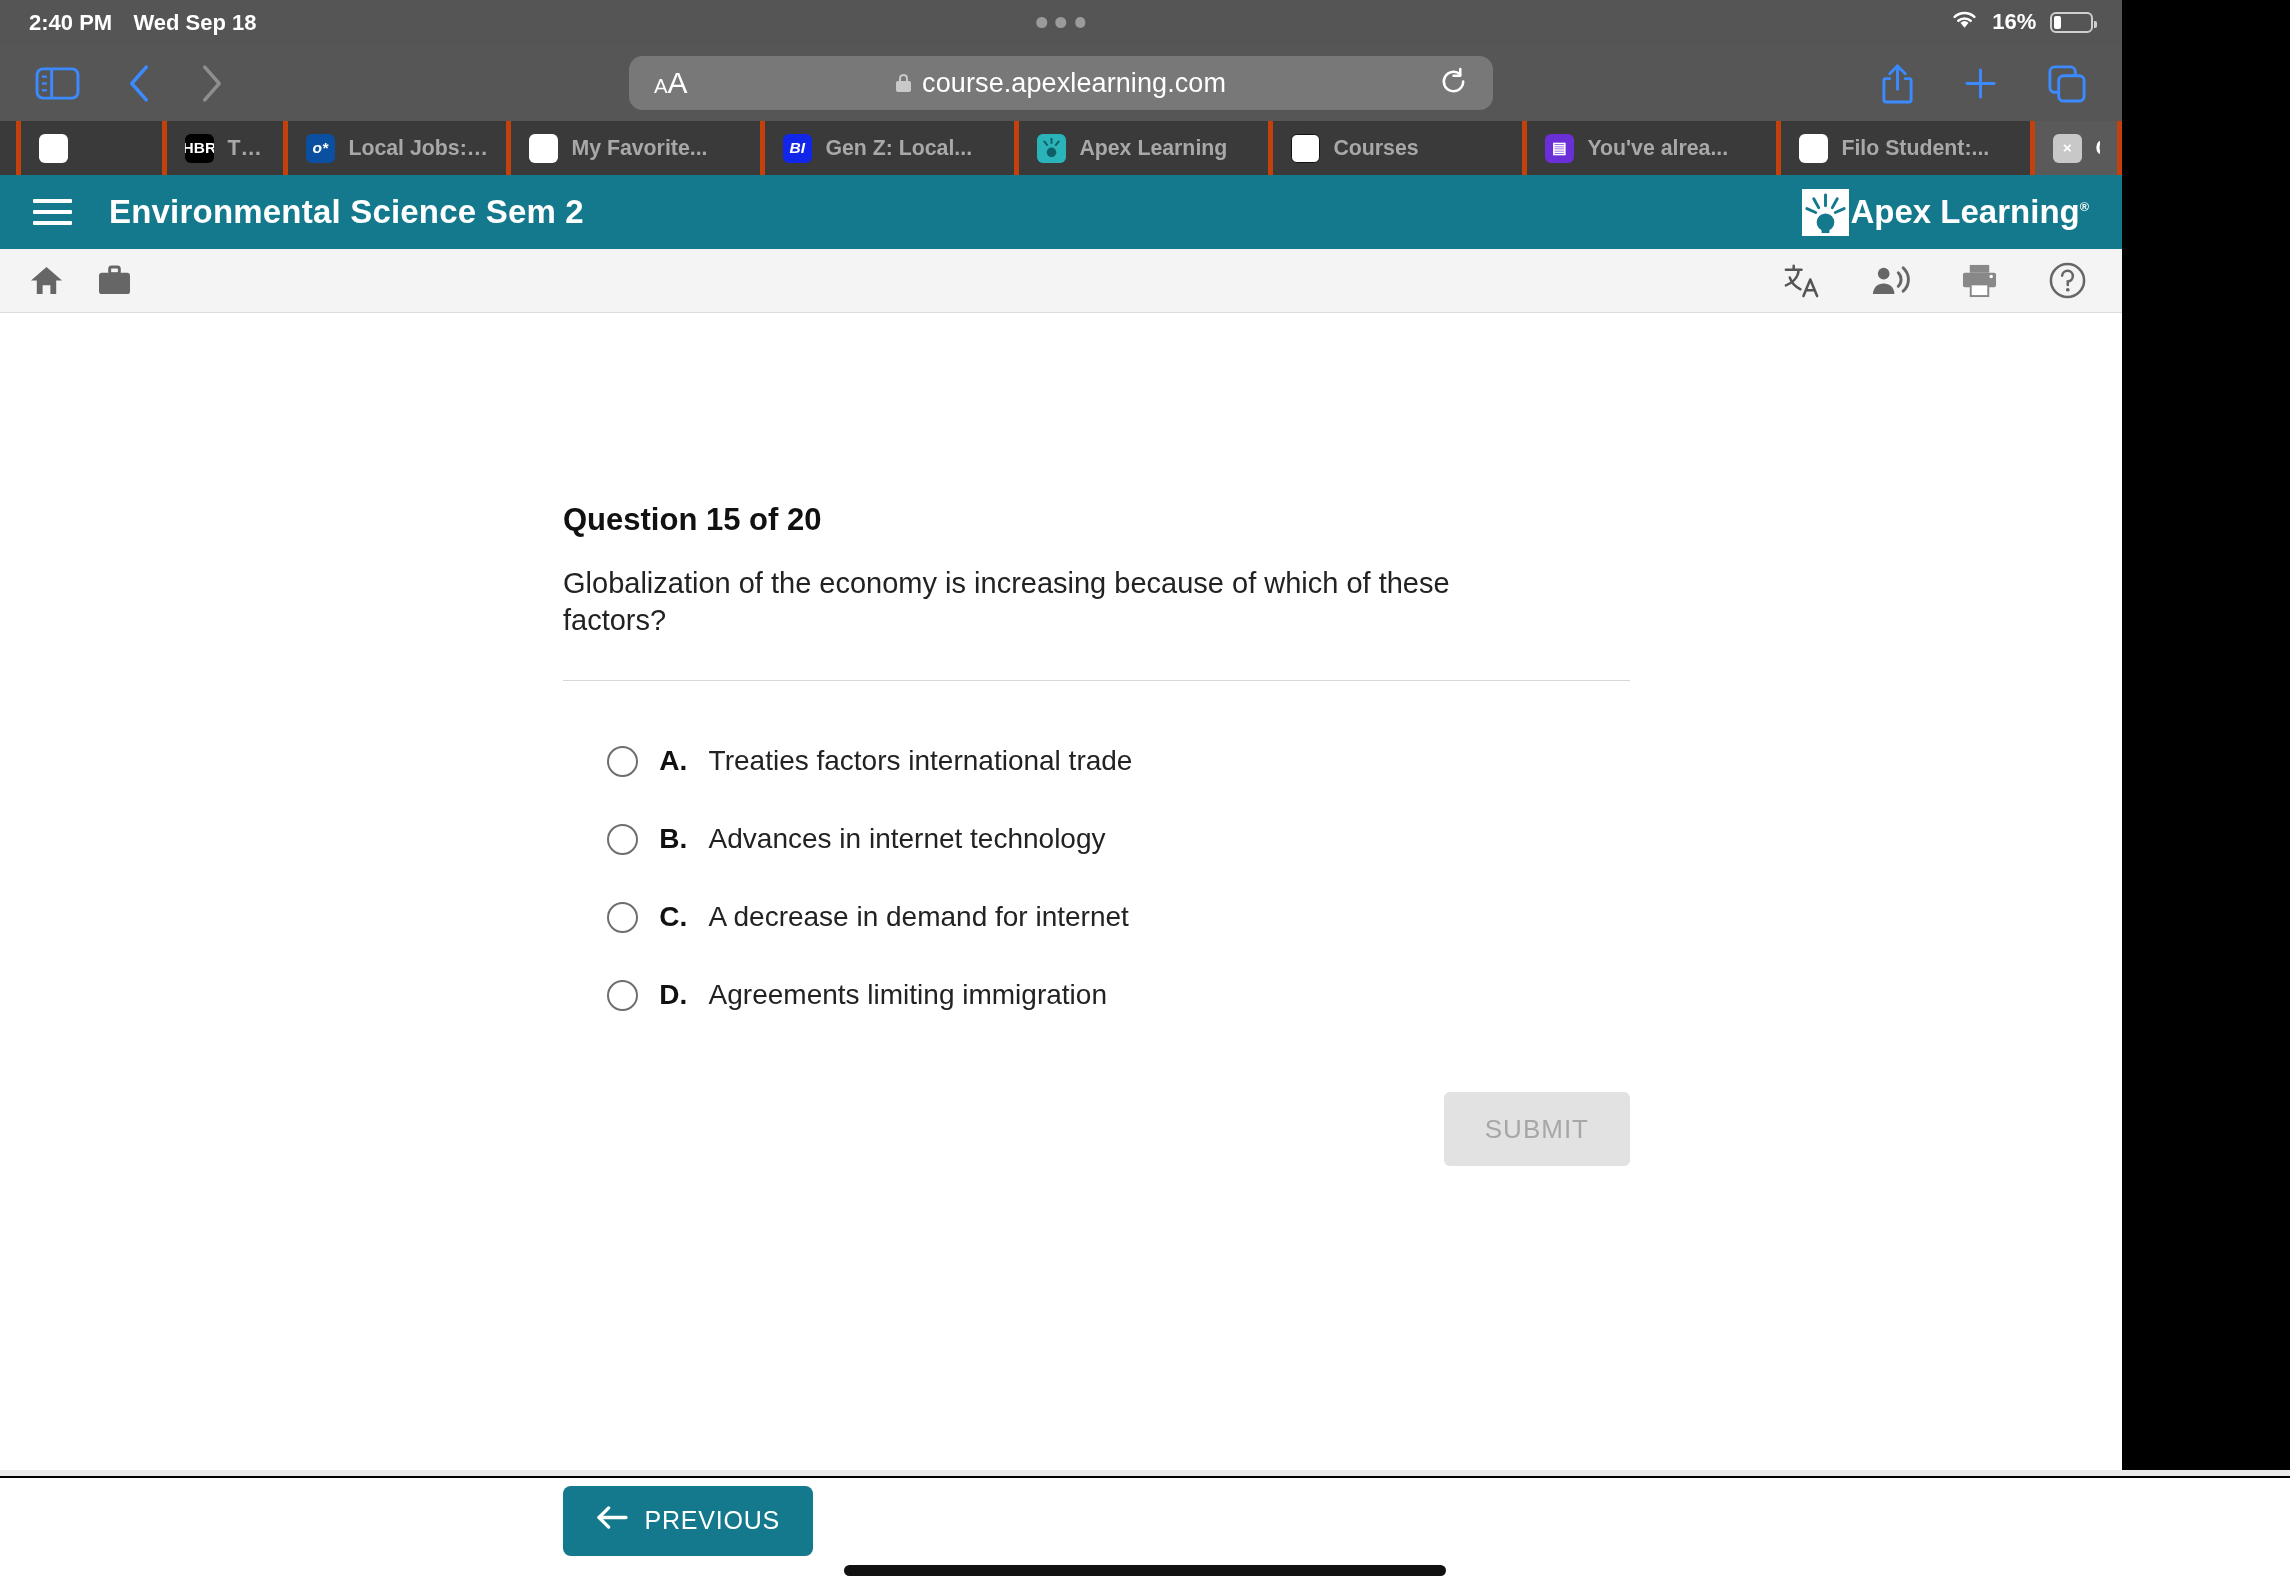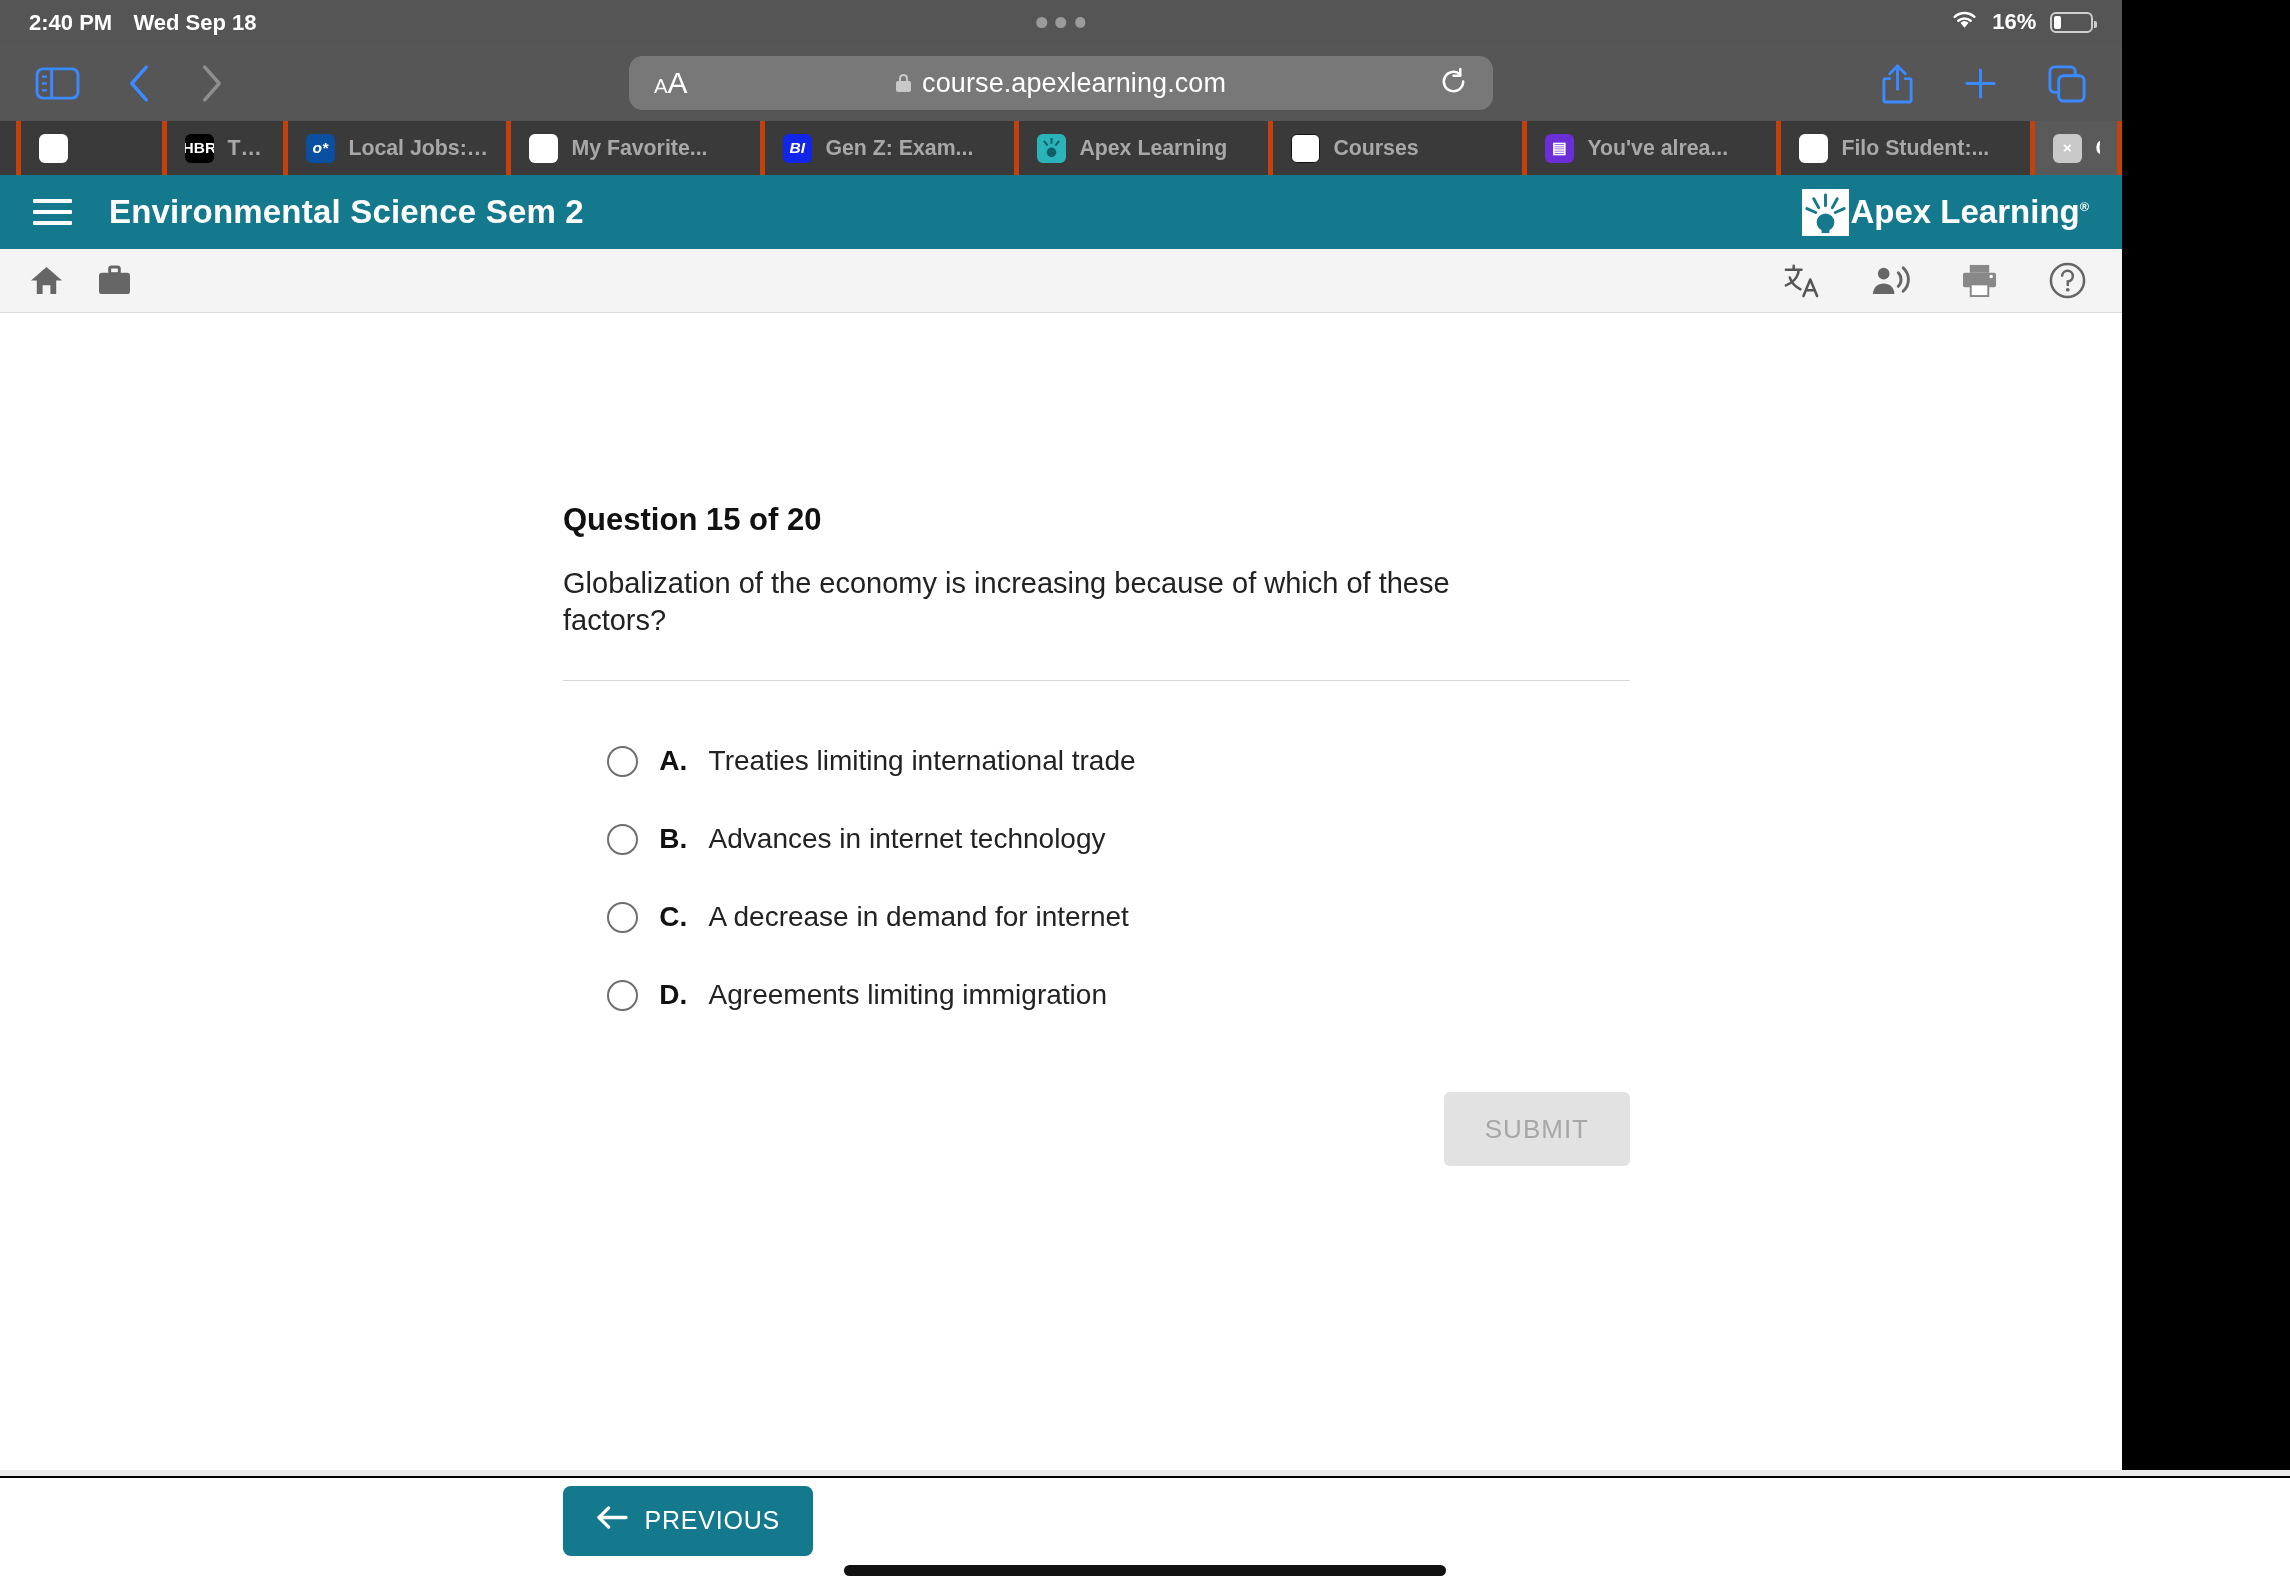--- a/index.html
+++ b/index.html
@@ -233,21 +233,21 @@
     <div class="tab" style="width:223px">
       <span class="fav fav-onet">o*</span>
       <span class="tab-label">Local Jobs: 1...</span>
     </div>
     <div class="tab" style="width:254px">
       <span class="fav fav-zip">Z</span>
       <span class="tab-label">My Favorite...</span>
     </div>
     <div class="tab" style="width:254px">
       <span class="fav fav-bi">BI</span>
-      <span class="tab-label">Gen Z: Exam...</span>
+      <span class="tab-label">Gen Z: Local...</span>
     </div>
     <div class="tab" style="width:254px">
       <span class="fav fav-apex">
         <svg width="23" height="23" viewBox="0 0 24 24">
           <circle cx="12" cy="16" r="5" fill="#0f5f66"></circle>
           <line x1="12" y1="1" x2="12" y2="7" stroke="#0f5f66" stroke-width="2"></line>
           <line x1="4" y1="4" x2="8" y2="9" stroke="#0f5f66" stroke-width="2"></line>
           <line x1="20" y1="4" x2="16" y2="9" stroke="#0f5f66" stroke-width="2"></line>
         </svg>
       </span>
@@ -347,21 +347,21 @@
   <div class="content">
     <div class="qwrap">
       <div class="qhead">Question 15 of 20</div>
       <div class="qtext">Globalization of the economy is increasing because of which of these factors?</div>
       <div class="divider"></div>
 
       <div class="options">
         <div class="option">
           <span class="radio"></span>
           <span class="opt-letter">A.</span>
-          <span class="opt-text">Treaties limiting international trade</span>
+          <span class="opt-text">Treaties factors international trade</span>
         </div>
         <div class="option">
           <span class="radio"></span>
           <span class="opt-letter">B.</span>
           <span class="opt-text">Advances in internet technology</span>
         </div>
         <div class="option">
           <span class="radio"></span>
           <span class="opt-letter">C.</span>
           <span class="opt-text">A decrease in demand for internet</span>

